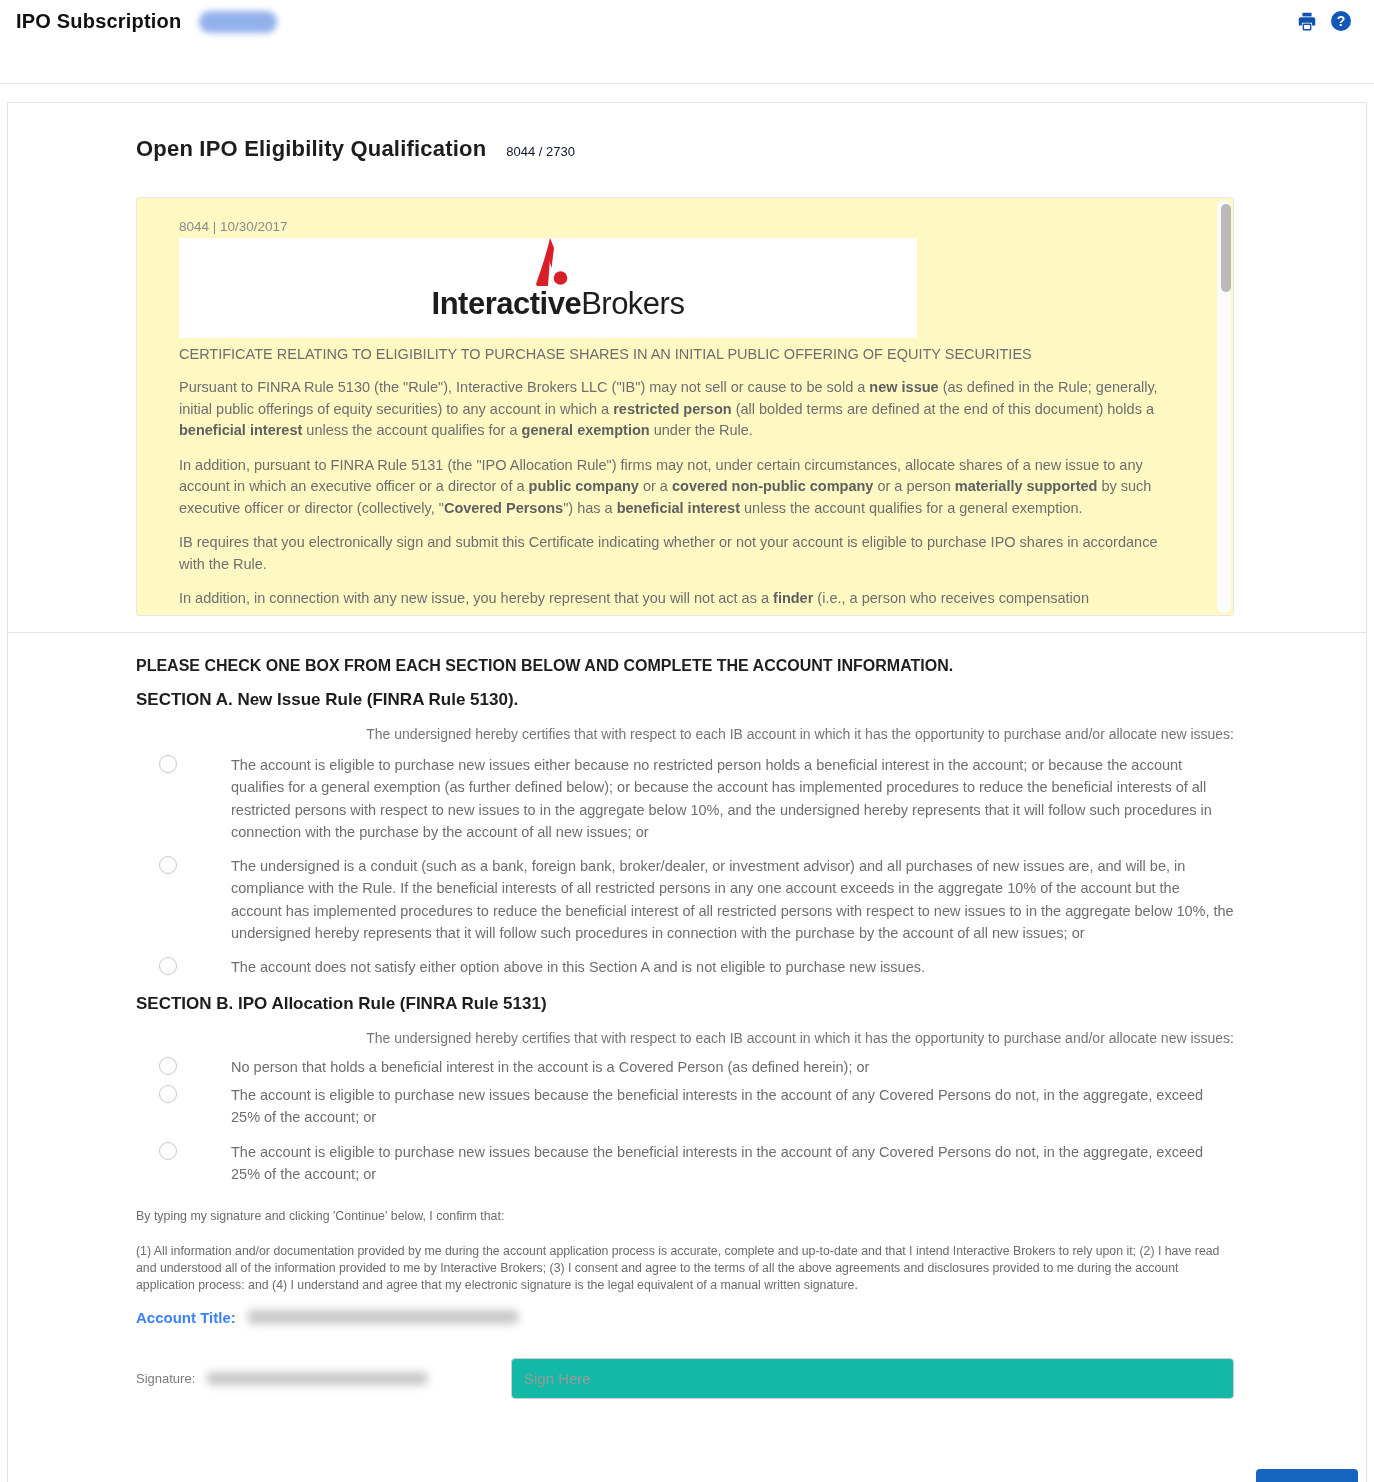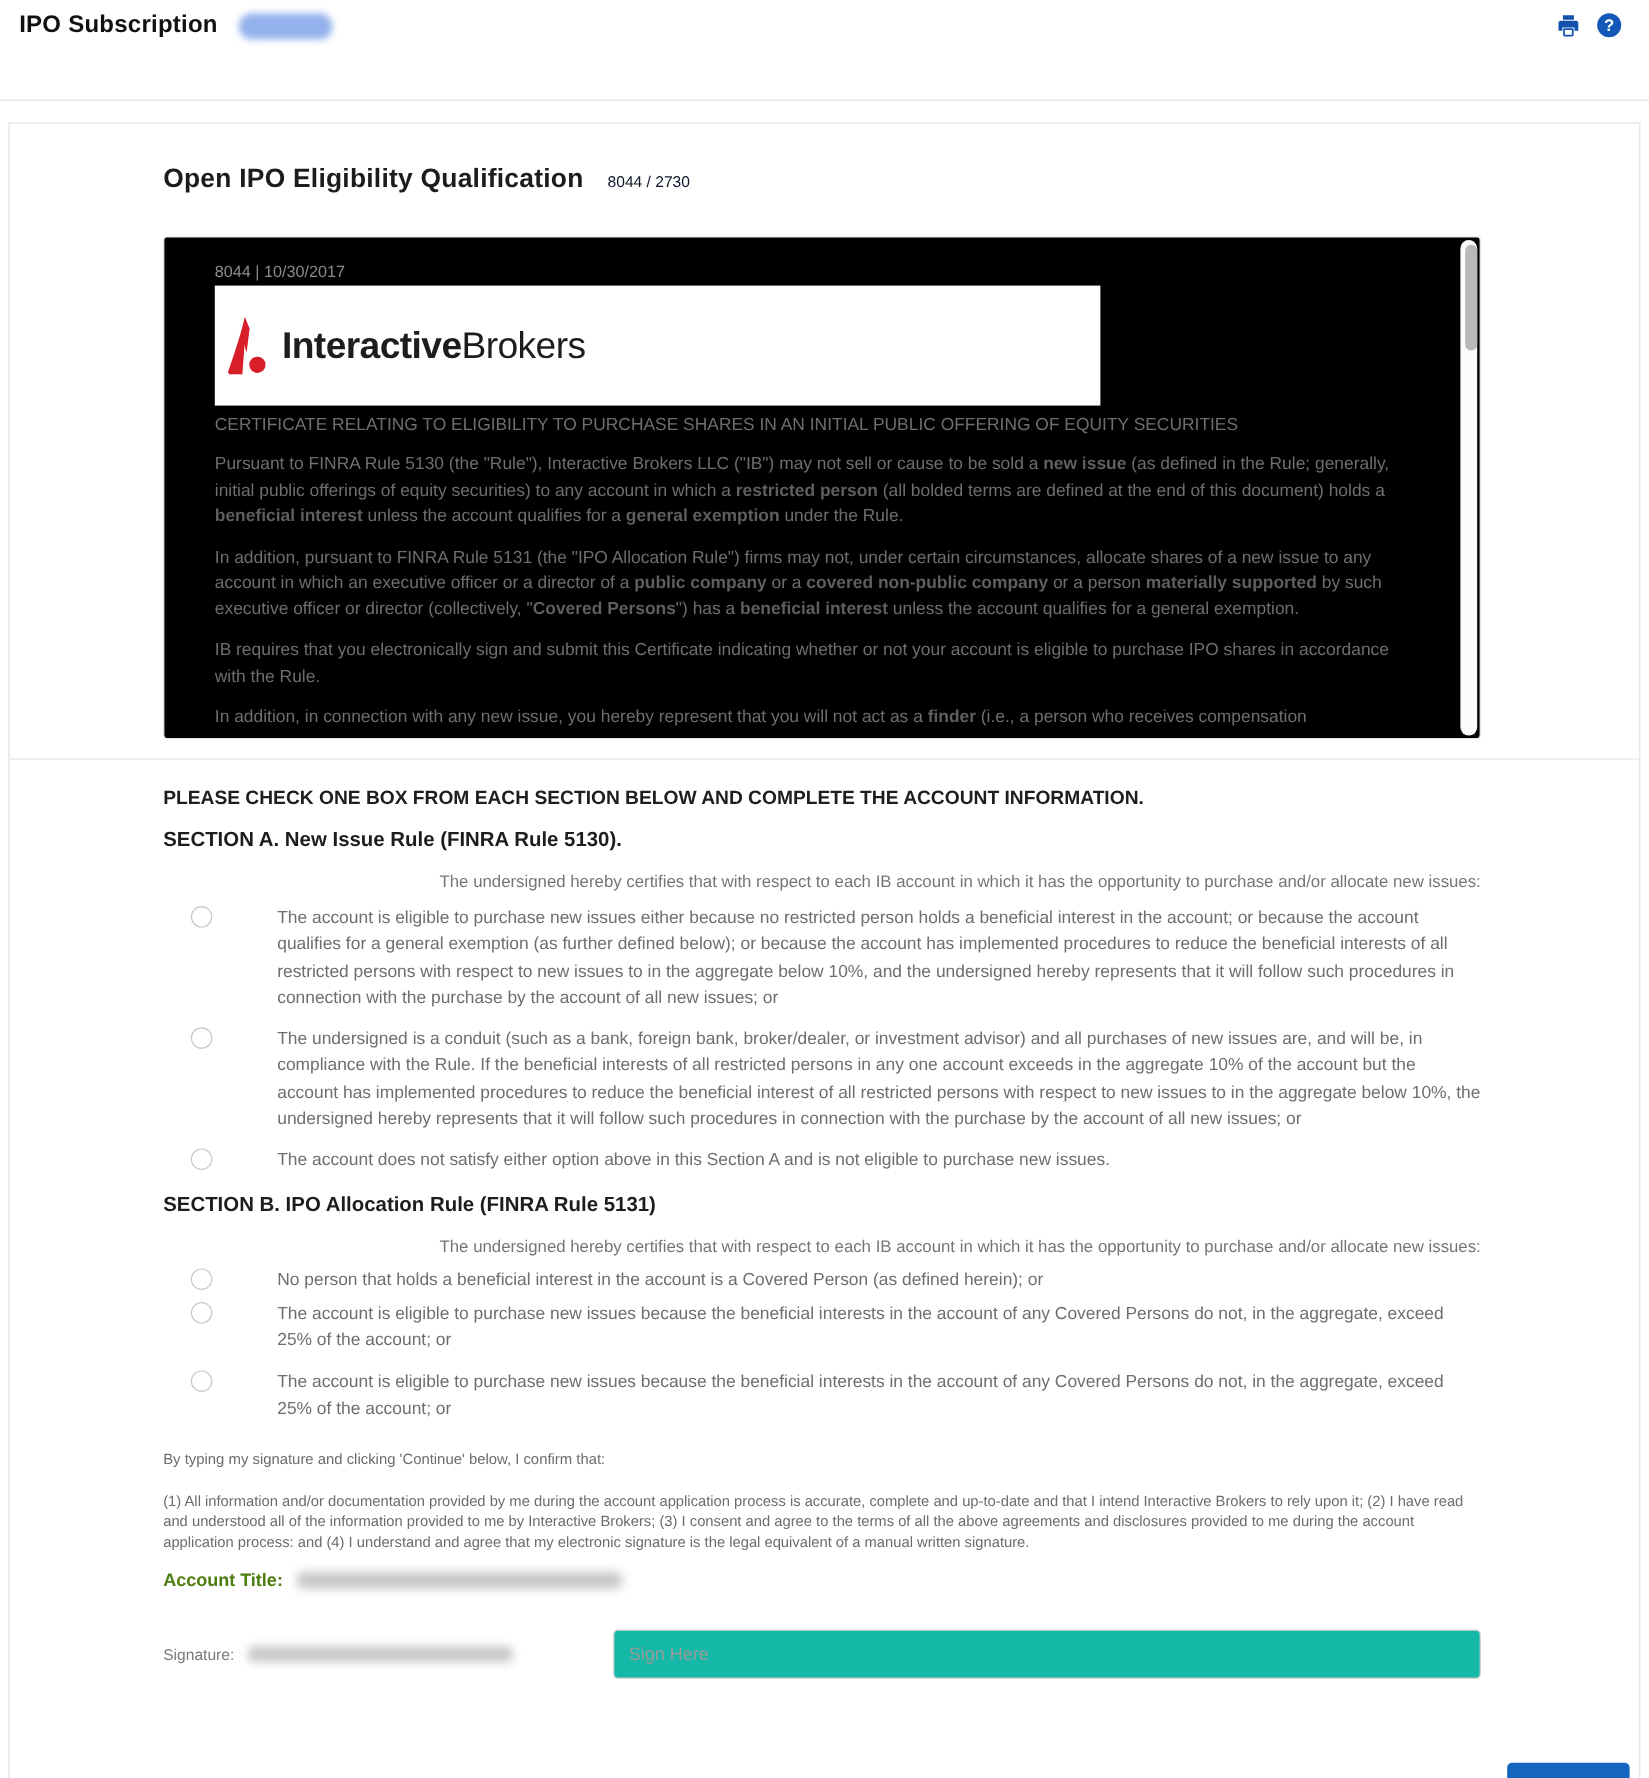--- a/index.html
+++ b/index.html
@@ -40,28 +40,28 @@
   }
   .content { padding: 0 132px 0 128px; }
 
   .page-title-row { margin-top: 33px; display:flex; align-items:baseline; }
   .page-title { font-size: 22px; font-weight: 700; color:#1c1c1c; letter-spacing:.2px; }
   .page-ref { font-size: 13px; color:#0f172a; margin-left: 20px; }
 
   
   .docbox {
     margin-top: 35px; height: 419px; position: relative;
-    background:#000000; border:1px solid #e7e7e7; border-radius:3px;
+    background:#fef9c3; border:1px solid #e7e7e7; border-radius:3px;
     overflow: hidden;
     padding: 21px 60px 0 42px;
   }
   .doc-id { font-size: 13.5px; color:#8b8b8b; }
   .logo-box {
     width: 738px; height: 100px; background:#fff; margin-top: 4px;
-    display:flex; align-items:center; padding-left: 10px;
+    display:flex; align-items:center; padding-left: 10px; flex-direction: column;
   }
   .logo-text { font-size: 31px; color:#1d1d1d; margin-left: 10px; letter-spacing:-0.5px; }
   .logo-text b { font-weight:700; }
   .logo-text span { font-weight:400; }
   .doc-heading { margin-top: 6px; font-size: 14.5px; color:#6e6e6e; line-height: 20px; }
   .doc-p { margin-top: 13px; font-size: 14.5px; color:#6e6e6e; line-height: 21.5px; }
   .doc-p b { color:#5f5f5f; }
   .scroll-track {
     position:absolute; top:2px; right:2px; bottom:2px; width:14px;
     background:#fbfbfb; border-radius:7px;
@@ -82,21 +82,21 @@
   .radio {
     flex: 0 0 auto; width: 18px; height: 18px; border-radius: 50%;
     border: 1.5px solid #c9c9c9; background:#fff; margin-top: 1px; cursor:pointer;
   }
   .opt-text { margin-left: 54px; font-size: 14.5px; color:#6e6e6e; line-height: 22.3px; max-width: 1010px; }
 
   .confirm-intro { margin-top: 24px; font-size: 12.4px; color:#6c6c6c; }
   .legal { margin-top: 20px; font-size: 12.3px; color:#6c6c6c; line-height: 16.8px; }
 
   .acct-row { margin-top: 15px; display:flex; align-items:center; }
-  .acct-label { font-size: 15px; font-weight: 700; color:#4d7c0f; }
+  .acct-label { font-size: 15px; font-weight: 700; color:#3b82f6; }
   .redact-gray {
     display:inline-block; height: 14px; border-radius: 3px;
     background:#9a9a9a; filter: blur(4px); opacity:.55; margin-left: 12px;
   }
   .dated-row { margin-top: 13px; font-size: 15px; }
   .dated-label { font-weight: 700; color:#3a3a3a; }
   .dated-value { color:#4a4a4a; margin-left: 5px; }
 
   .sig-row { margin-top: 32px; display:flex; align-items:center; }
   .sig-label { font-size: 13px; color:#7a7a7a; }

